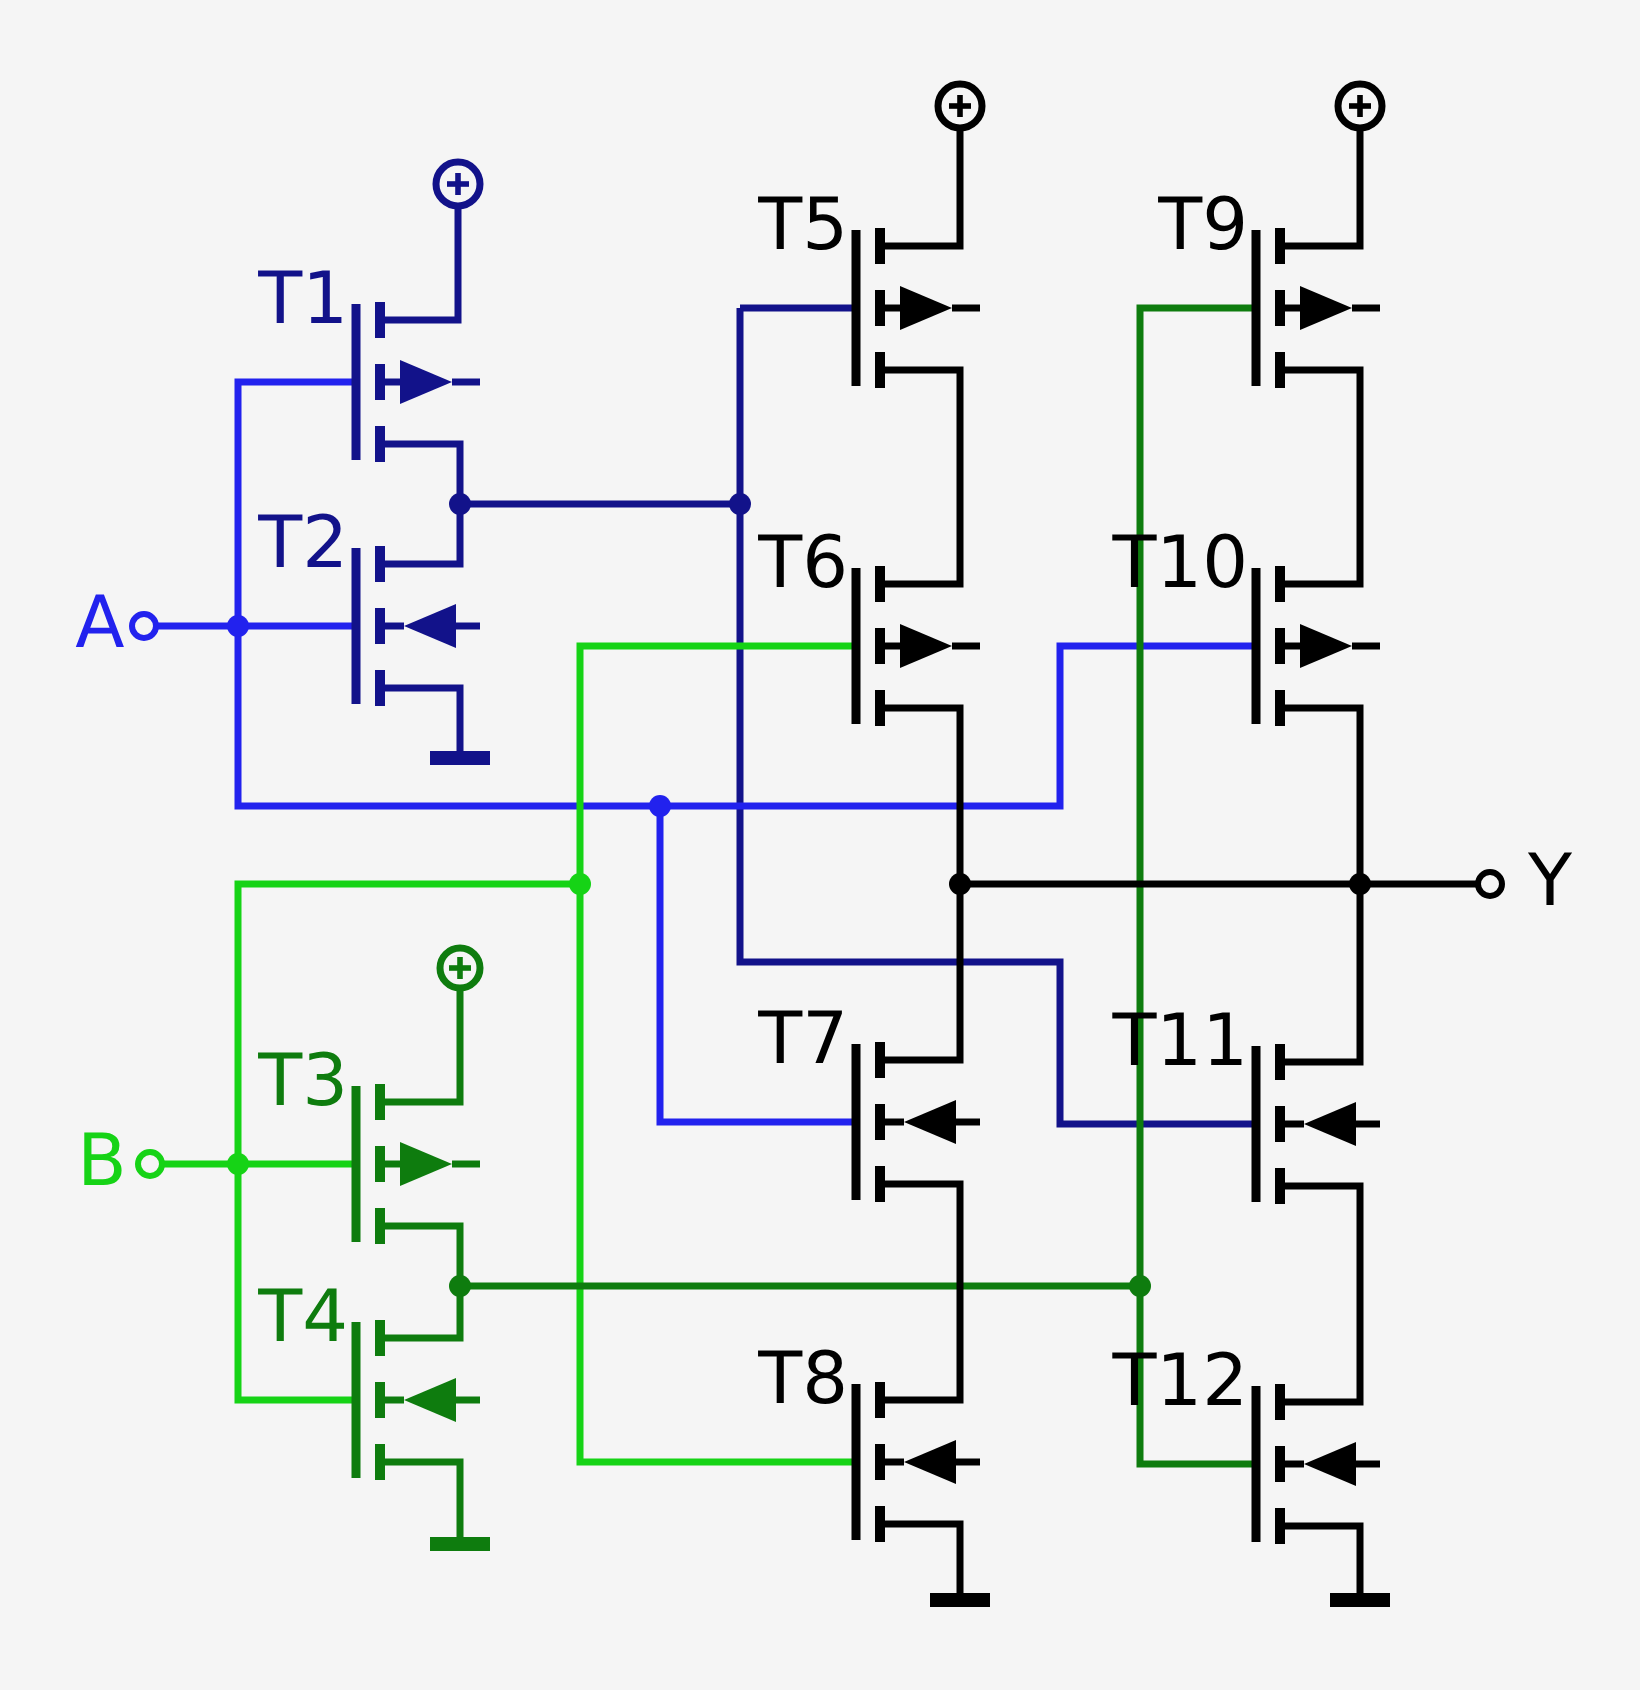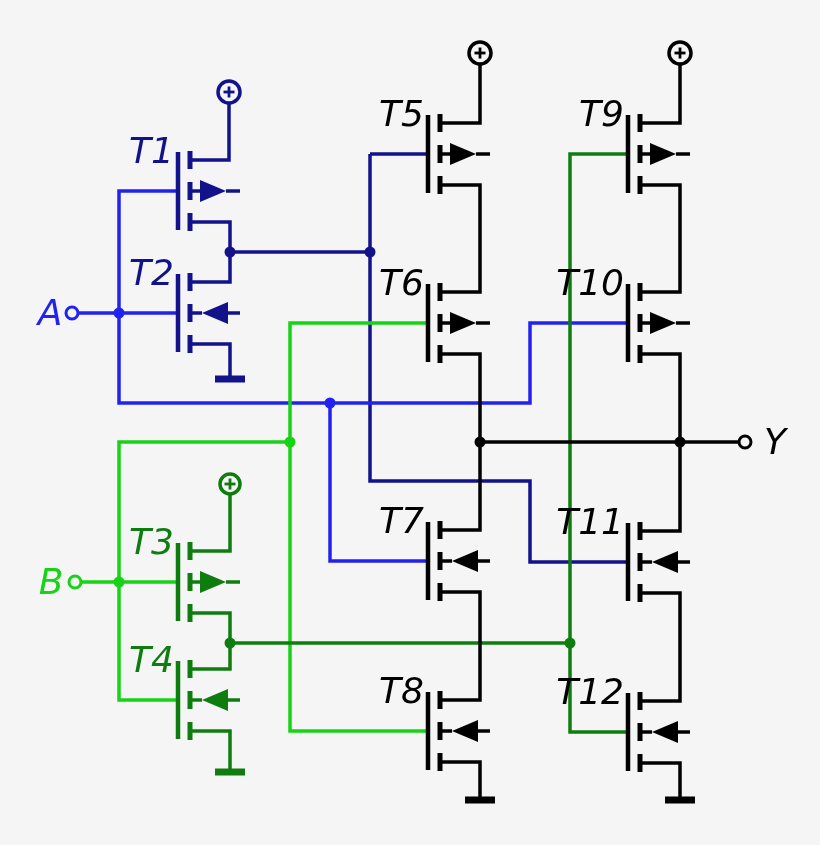--- a/index.html
+++ b/index.html
@@ -5,21 +5,20 @@
   html,body{margin:0;padding:0;}
   body{
     background:#e9e9e9;
     font-family:"DejaVu Sans", "Liberation Sans", sans-serif;
   }
   .canvas{
     position:relative;
     width:820px;height:845px;
     background:#f5f5f5;
     overflow:hidden;
-    font-style:italic;
   }
   svg text{
     font-family:"DejaVu Sans", "Liberation Sans", sans-serif;
   }
 </style>
 </head>
 <body>
 
 <div class="canvas">
   <svg id="schematic" xmlns="http://www.w3.org/2000/svg" width="820" height="845" viewBox="0 0 820 845" style="background: rgb(245, 245, 245);">

